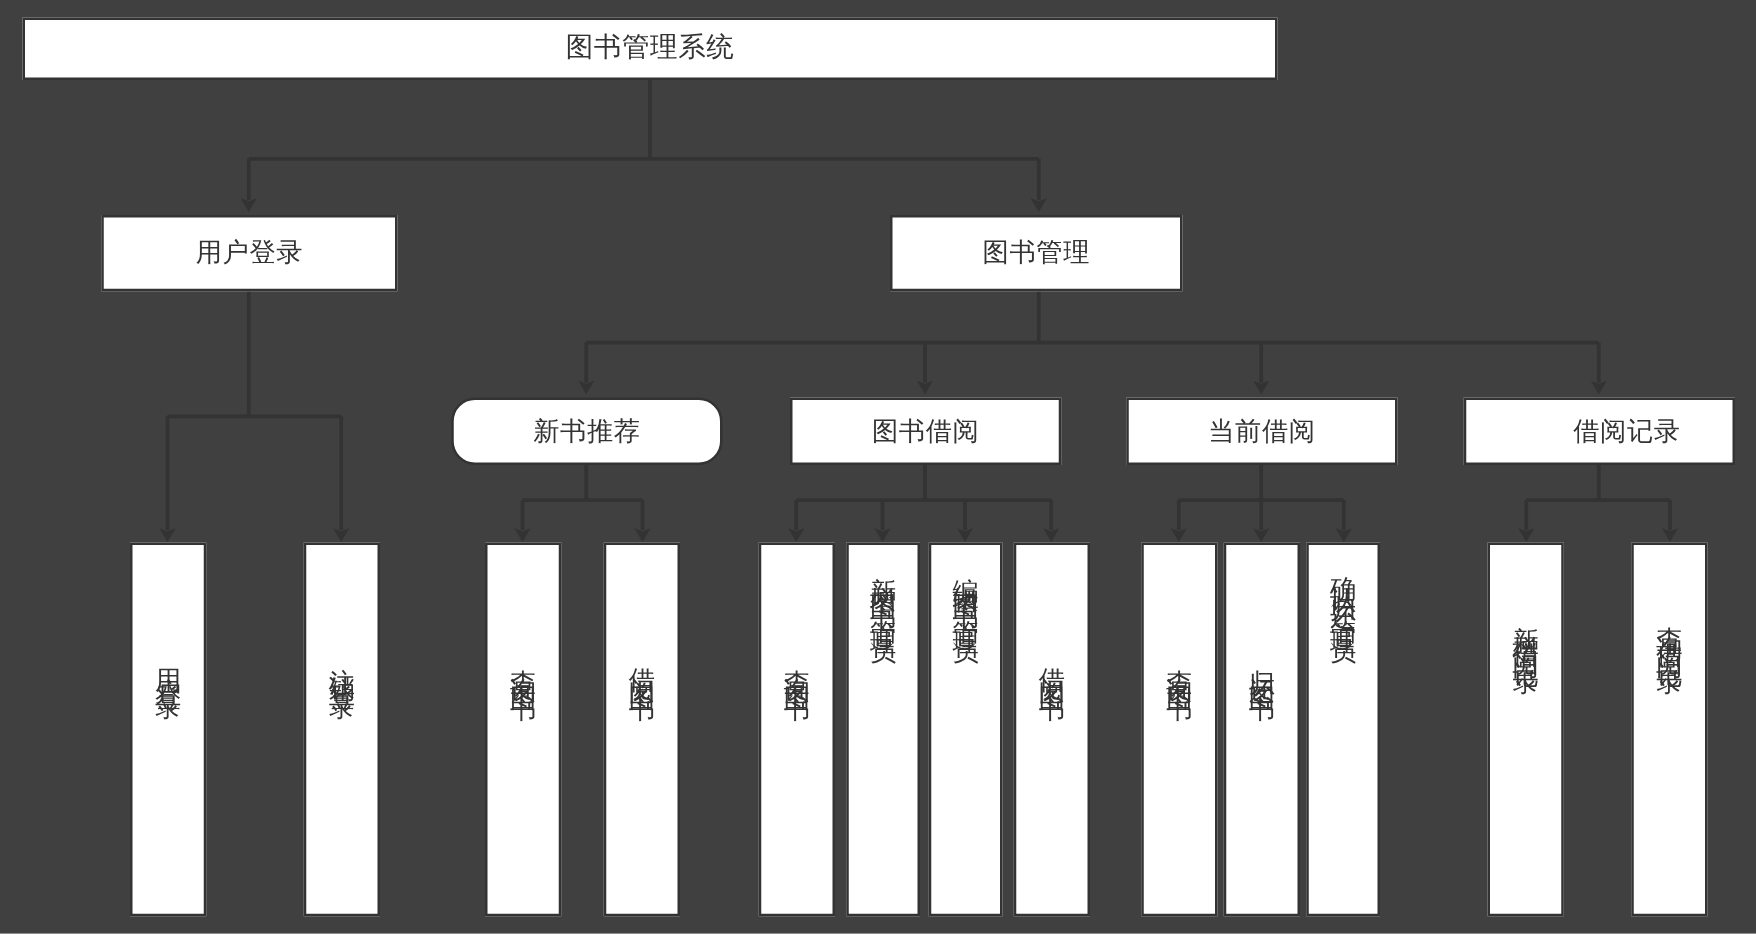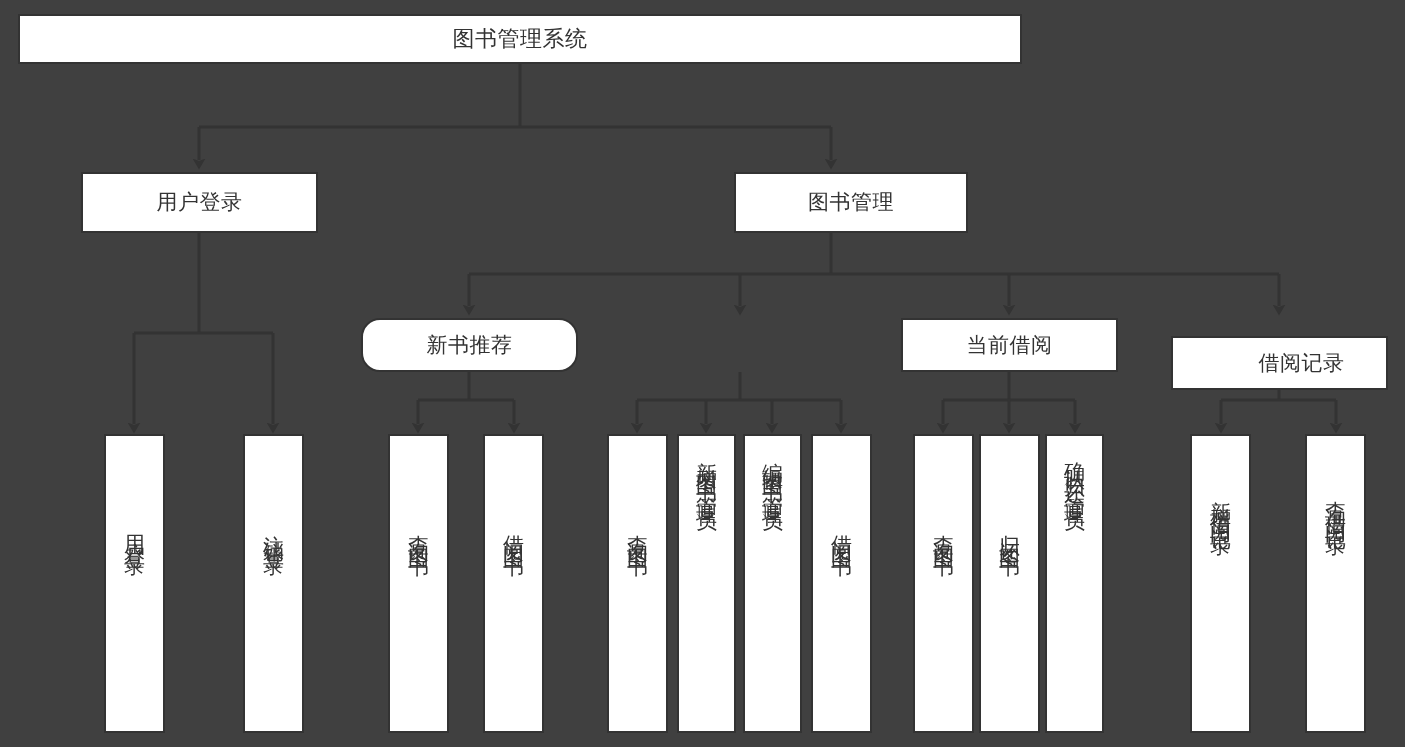--- a/index.html
+++ b/index.html
@@ -132,31 +132,34 @@
     </g>
   </svg>
 
   <div class="node horiz root" style="left:18px; top:14px; width:1004px; height:50px;">
     <span class="node-label">图书管理系统</span>
   </div>
 
   <div class="node horiz" style="left:81px; top:172px; width:237px; height:61px;">
     <span class="node-label">用户登录</span>
   </div>
-  <div class="node horiz" style="left:712px; top:172px; width:234px; height:61px;margin-left:22px;">
+  <div class="node horiz" style="left:712px; top:172px; width:234px; height:61px;">
     <span class="node-label">图书管理</span>
   </div>
 
   <div class="node horiz" style="left:361px; top:318px; width:217px; height:54px;border-radius:19px;">
     <span class="node-label">新书推荐</span>
   </div>
+  <div class="node horiz" style="left:632px; top:318px; width:217px; height:54px;">
+    <span class="node-label">图书借阅</span>
+  </div>
   <div class="node horiz" style="left:901px; top:318px; width:217px; height:54px;">
     <span class="node-label">当前借阅</span>
   </div>
-  <div class="node horiz" style="left:1171px; top:336px; width:217px; height:54px;padding-left:44px;">
+  <div class="node horiz" style="left:1171px; top:318px; width:217px; height:54px;padding-left:44px;">
     <span class="node-label">借阅记录</span>
   </div>
 
   <div class="node leaf" style="left:104px; top:434px; width:61px; height:299px; padding-top:82px;">
     <span class="node-label">用户登录</span>
   </div>
   <div class="node leaf" style="left:243px; top:434px; width:61px; height:299px; padding-top:82px;">
     <span class="node-label">注销登录</span>
   </div>
 

